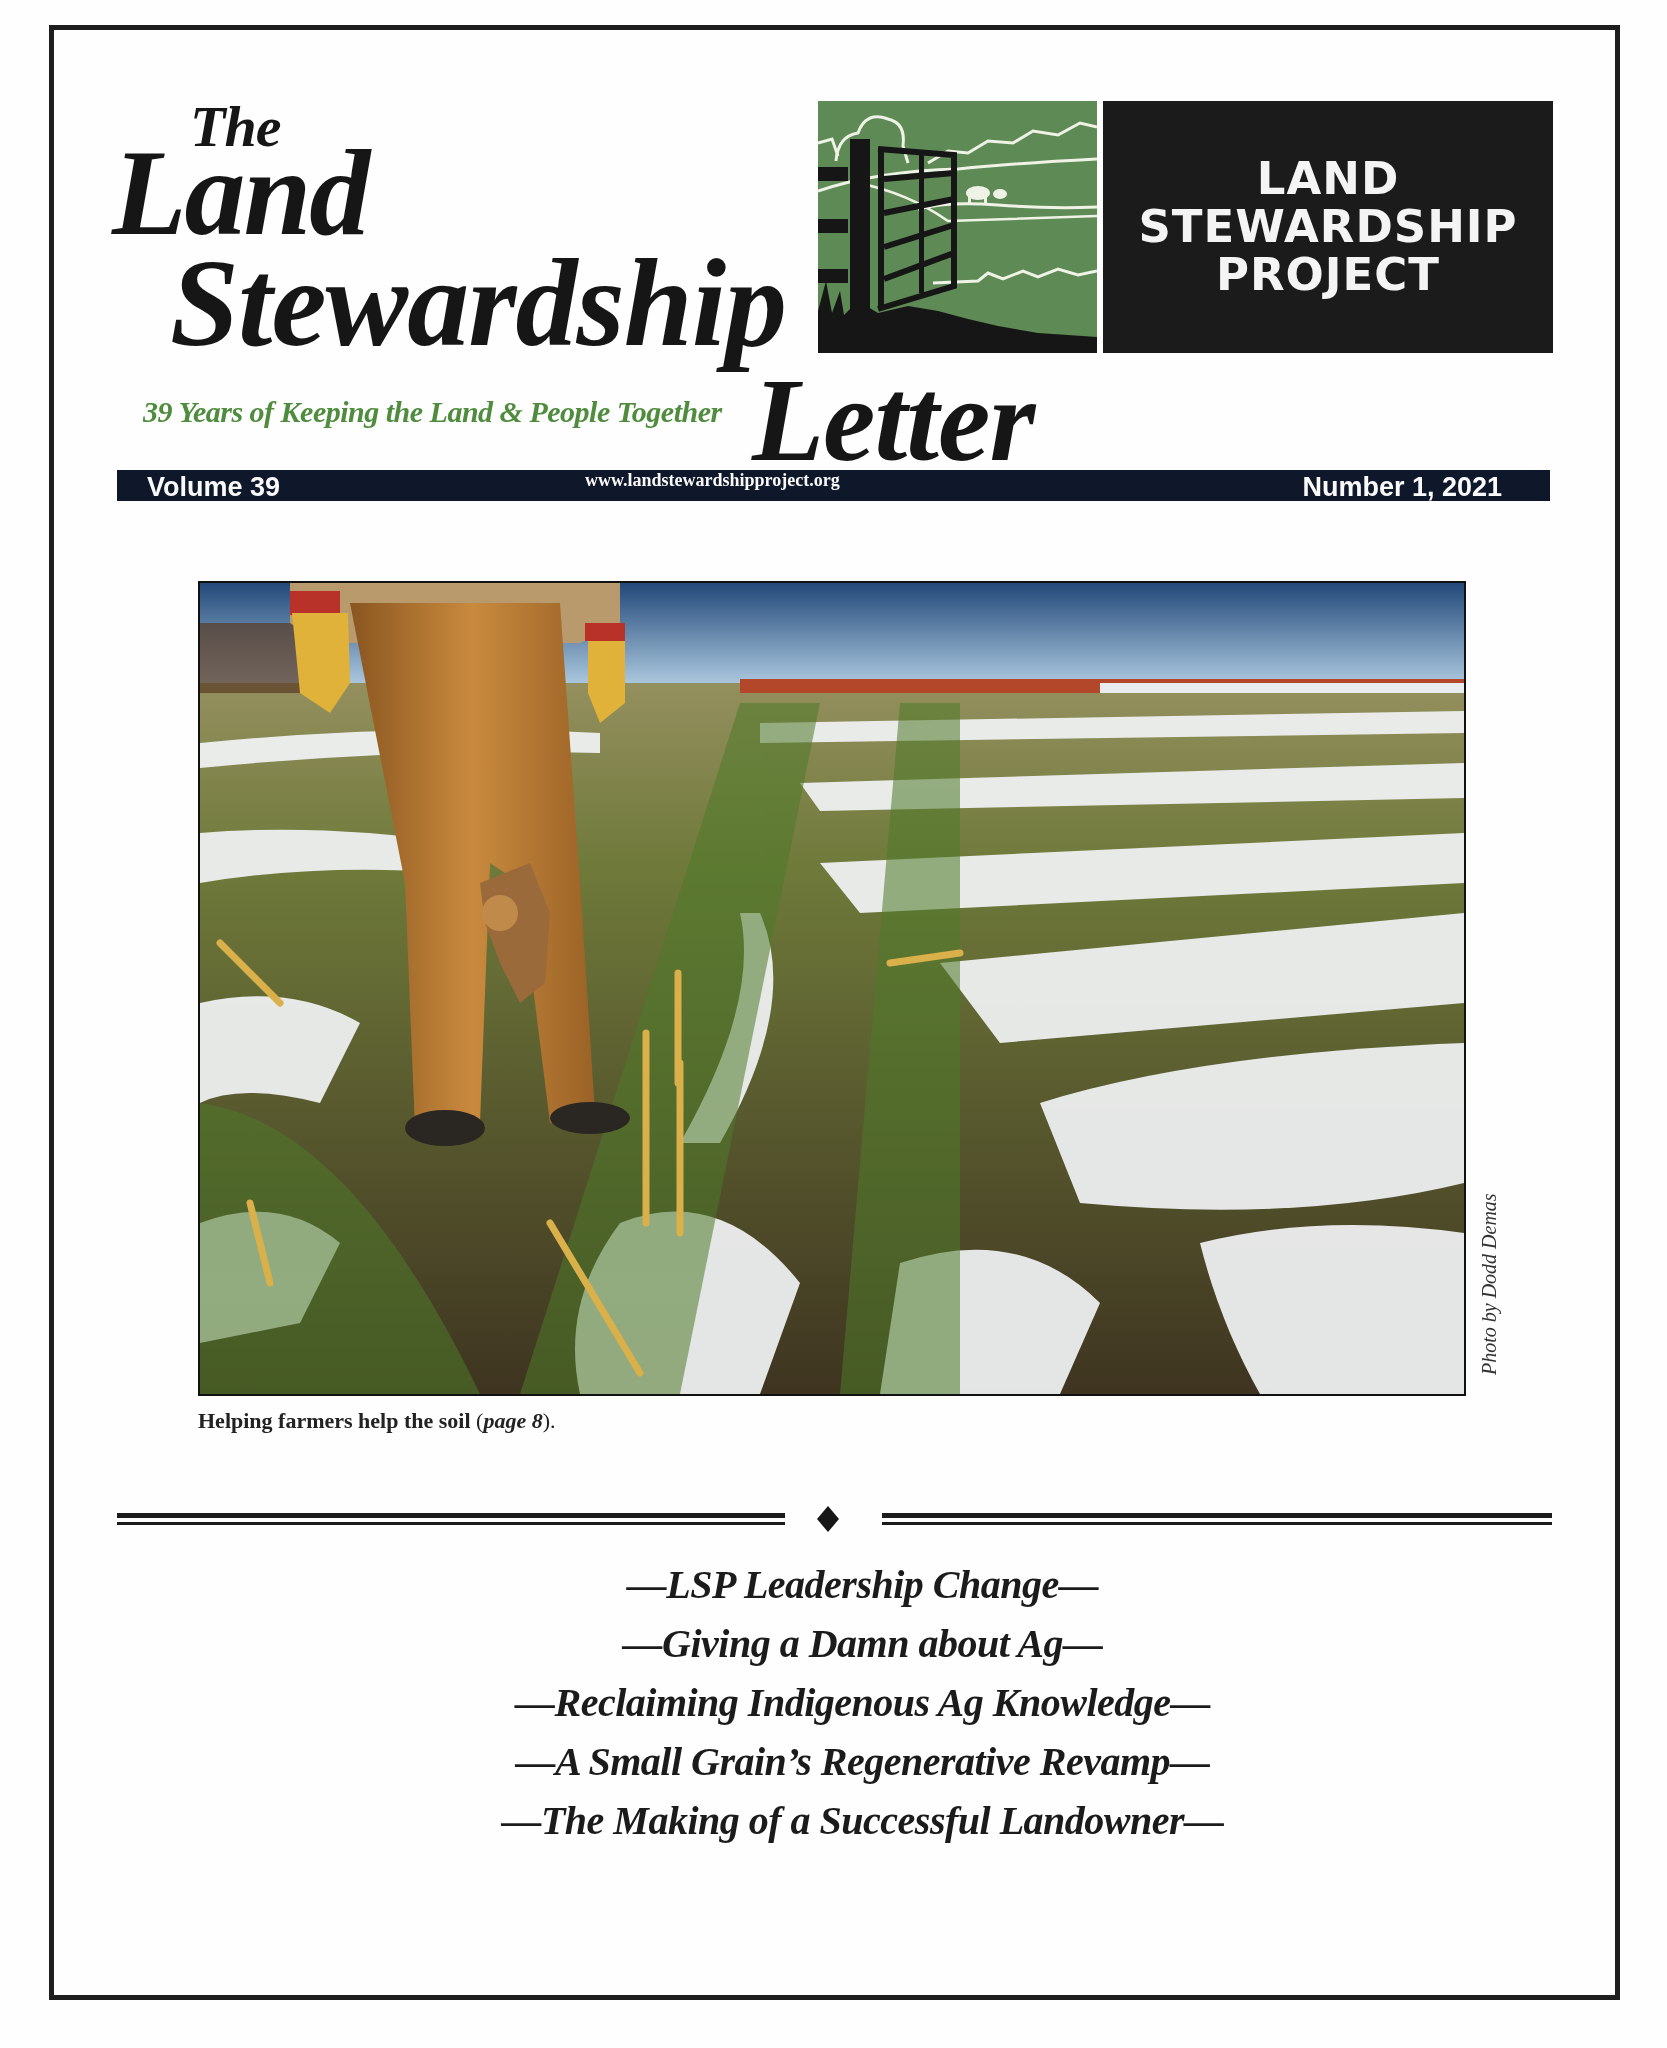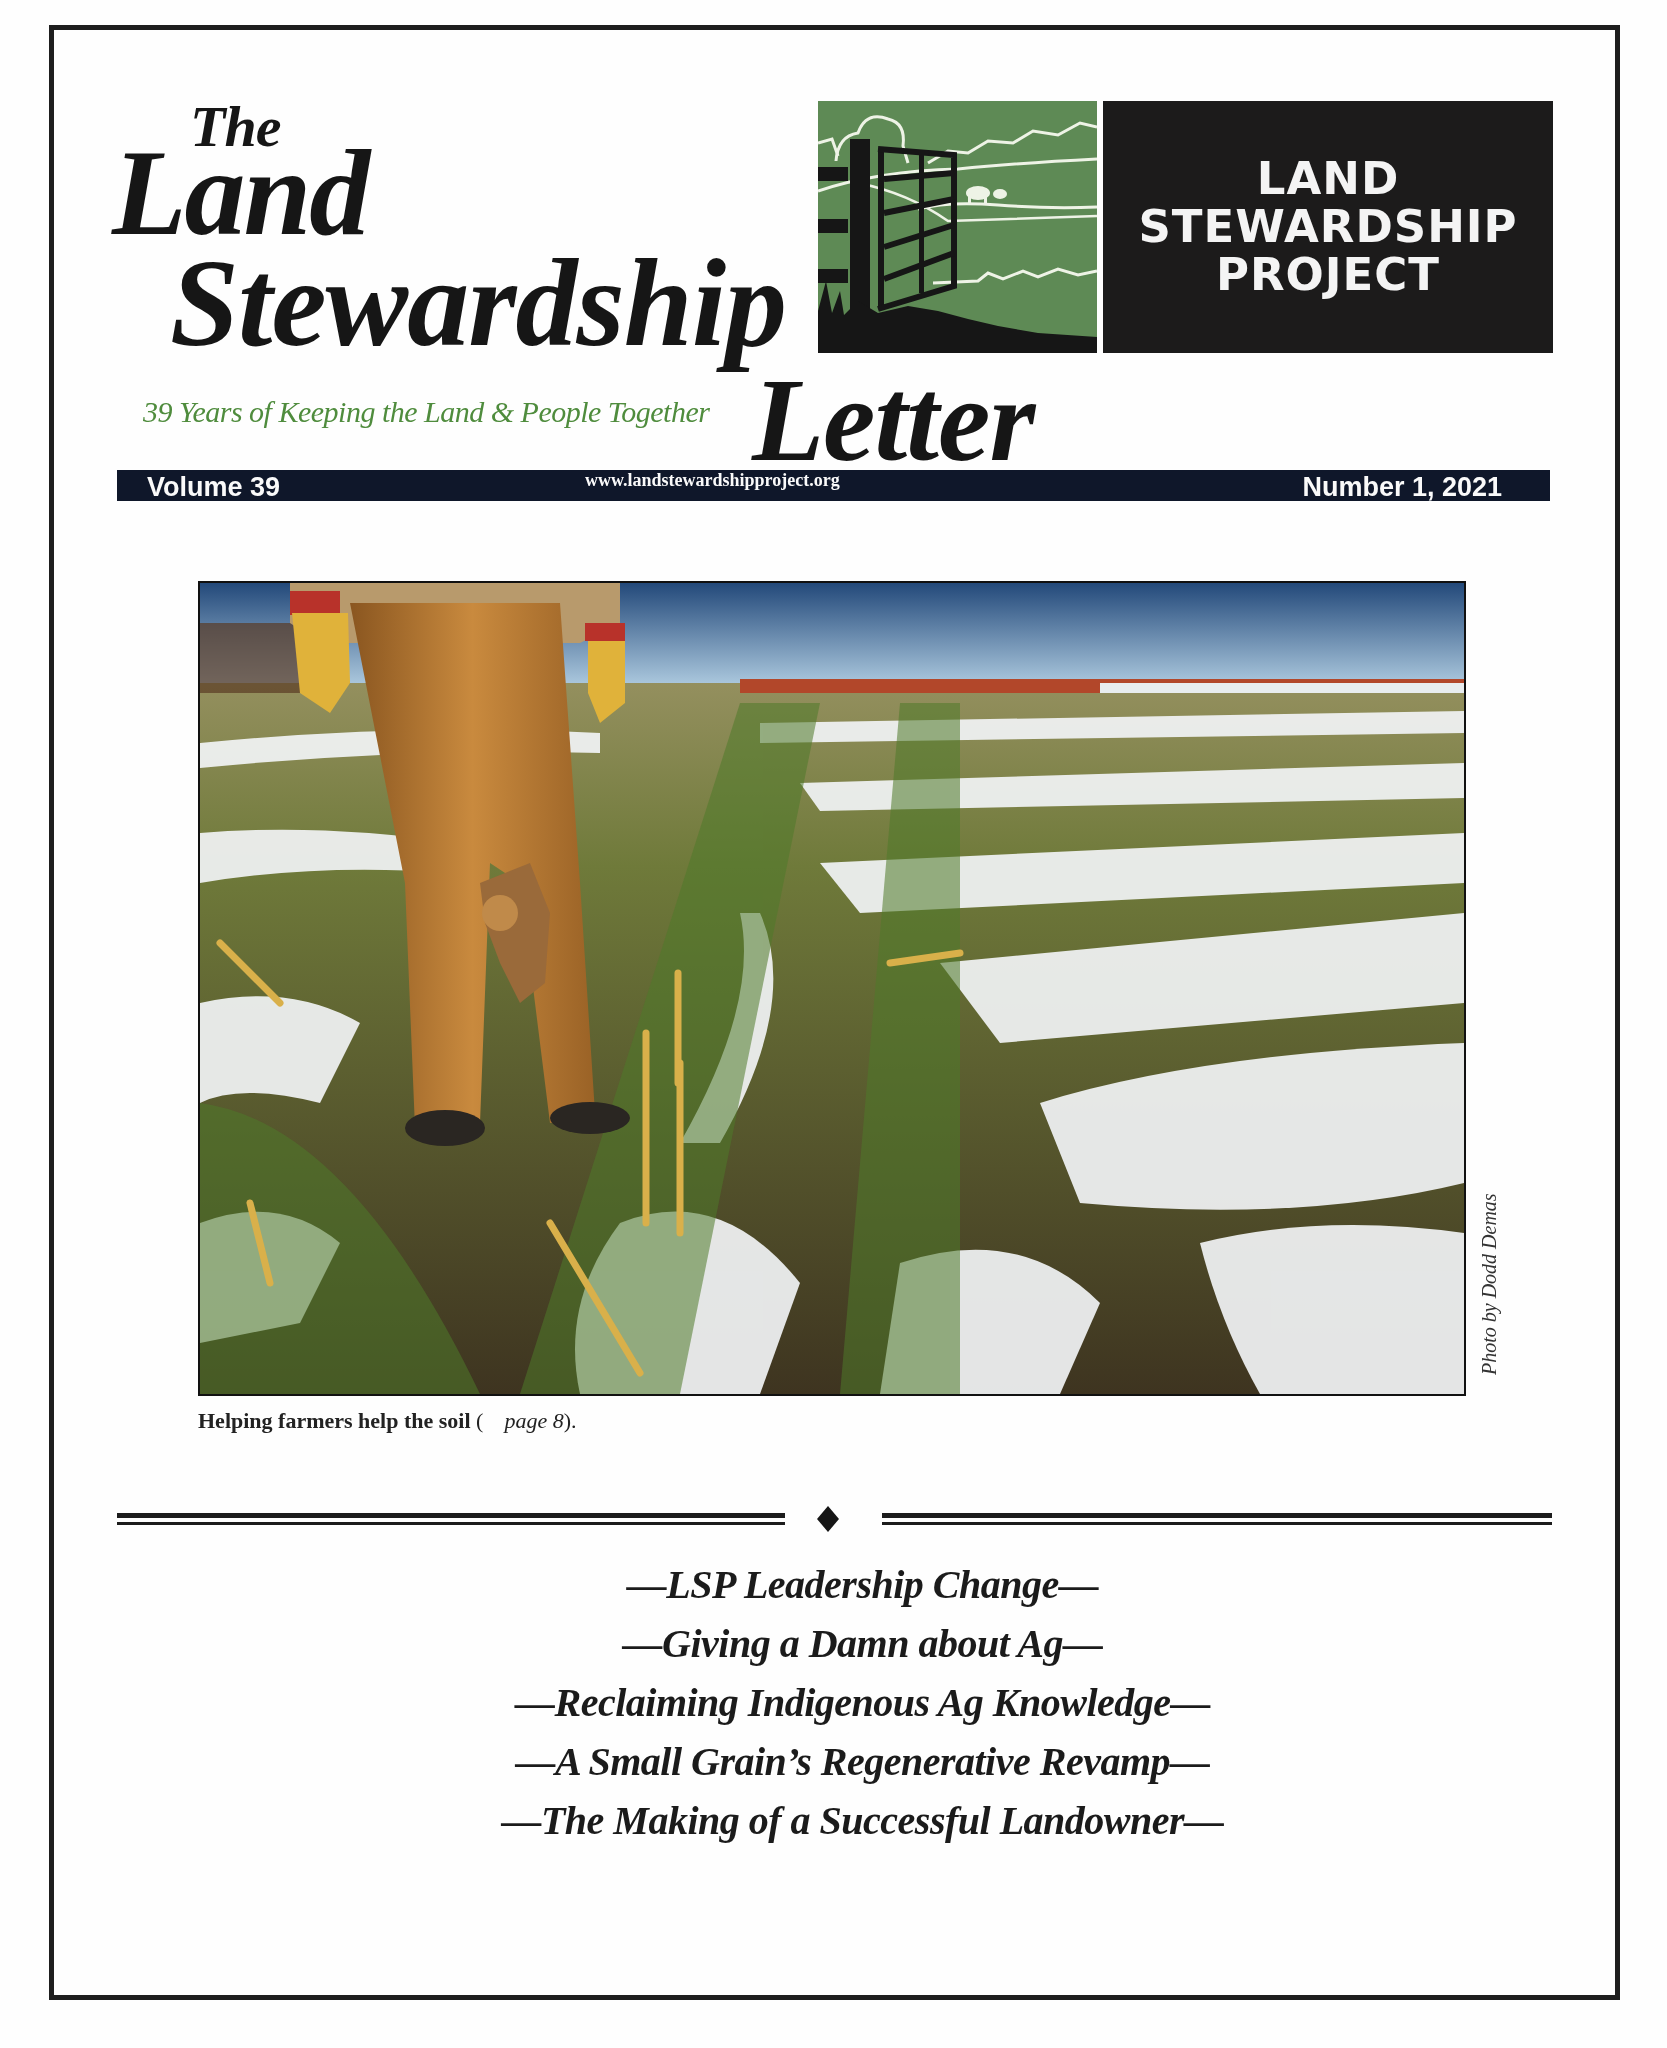--- a/index.html
+++ b/index.html
@@ -4,32 +4,32 @@
 <style>
   html, body { margin:0; padding:0; background:#fefefe; }
   body { width:1667px; height:2048px; position:relative; overflow:hidden; font-family:"Liberation Serif", serif; color:#1a1a1a; }
   .frame { position:absolute; left:49px; top:25px; width:1561px; height:1965px; border:5px solid #1e1e1e; box-sizing:content-box; }
   .abs { position:absolute; }
   .mast { font-family:"Liberation Serif", serif; font-style:italic; font-weight:bold; color:#161616; line-height:1; white-space:nowrap; letter-spacing:-1px; }
   .m-the { left:190px; top:98px; font-size:58px; }
   .m-land { left:112px; top:132px; font-size:122px; letter-spacing:-2px; }
   .m-stew { left:170px; top:242px; font-size:124px; letter-spacing:-1px; }
   .m-letter { left:752px; top:362px; font-size:118px; letter-spacing:-1px; }
-  .tagline { left:143px; top:395px; font-size:30px; font-style:italic; font-weight:normal; color:#4f8c3d; font-family:"Liberation Serif", serif; white-space:nowrap; letter-spacing:-0.5px; }
+  .tagline { left:143px; top:395px; font-size:30px; font-style:italic; font-weight:bold; color:#4f8c3d; font-family:"Liberation Serif", serif; white-space:nowrap; letter-spacing:-0.5px; }
   .logo-green { left:818px; top:101px; width:279px; height:252px; background:#5e8a55; overflow:hidden; }
   .logo-black { left:1103px; top:101px; width:450px; height:252px; background:#1c1b1b; color:#f4f4f4; display:flex; flex-direction:column; align-items:center; justify-content:center; font-family:"DejaVu Sans", sans-serif; font-weight:bold; line-height:1.06; }
   .logo-black span { display:block; font-size:45px; letter-spacing:1px; }
   .banner { left:117px; top:470px; width:1433px; height:31px; background:#0f172a; color:#fafafa; }
   .banner .vol { position:absolute; left:30px; top:2px; font-family:"Liberation Sans", sans-serif; font-weight:bold; font-size:27px; }
   .banner .url { position:absolute; left:468px; top:0px; font-family:"Liberation Serif", serif; font-weight:bold; font-size:18px; letter-spacing:0; }
   .banner .num { position:absolute; right:48px; top:2px; font-family:"Liberation Sans", sans-serif; font-weight:bold; font-size:27px; }
   .photo { left:198px; top:581px; width:1268px; height:815px; border:2px solid #111; box-sizing:border-box; overflow:hidden; background:#6b5a35; }
   .caption { left:198px; top:1408px; font-size:22px; font-family:"Liberation Serif", serif; color:#222; white-space:nowrap; }
   .caption b { font-weight:bold; }
-  .caption i { font-style:italic; font-weight:normal;margin-left:21px; }
+  .caption i { font-style:italic; font-weight:bold; }
   .credit { left:1478px; top:1375px; transform-origin:0 0; transform:rotate(-90deg); font-size:20px; font-style:italic; color:#333; white-space:nowrap; }
   .rule { height:12px; border-top:5px solid #1c1c1c; border-bottom:3px solid #1c1c1c; box-sizing:border-box; }
   .rule-l { left:117px; top:1513px; width:668px; }
   .rule-r { left:882px; top:1513px; width:670px; }
   .diamond { left:817px; top:1506px; width:22px; height:26px; }
   .headlines { left:0; top:1555px; width:1667px; text-align:center;padding-left:29px; }
   .headline { display:block; font-family:"Liberation Serif", serif; font-style:italic; font-weight:bold; font-size:40px; line-height:59px; color:#1b1b1b; letter-spacing:-0.5px; white-space:nowrap; }
 </style>
 </head>
 <body>

